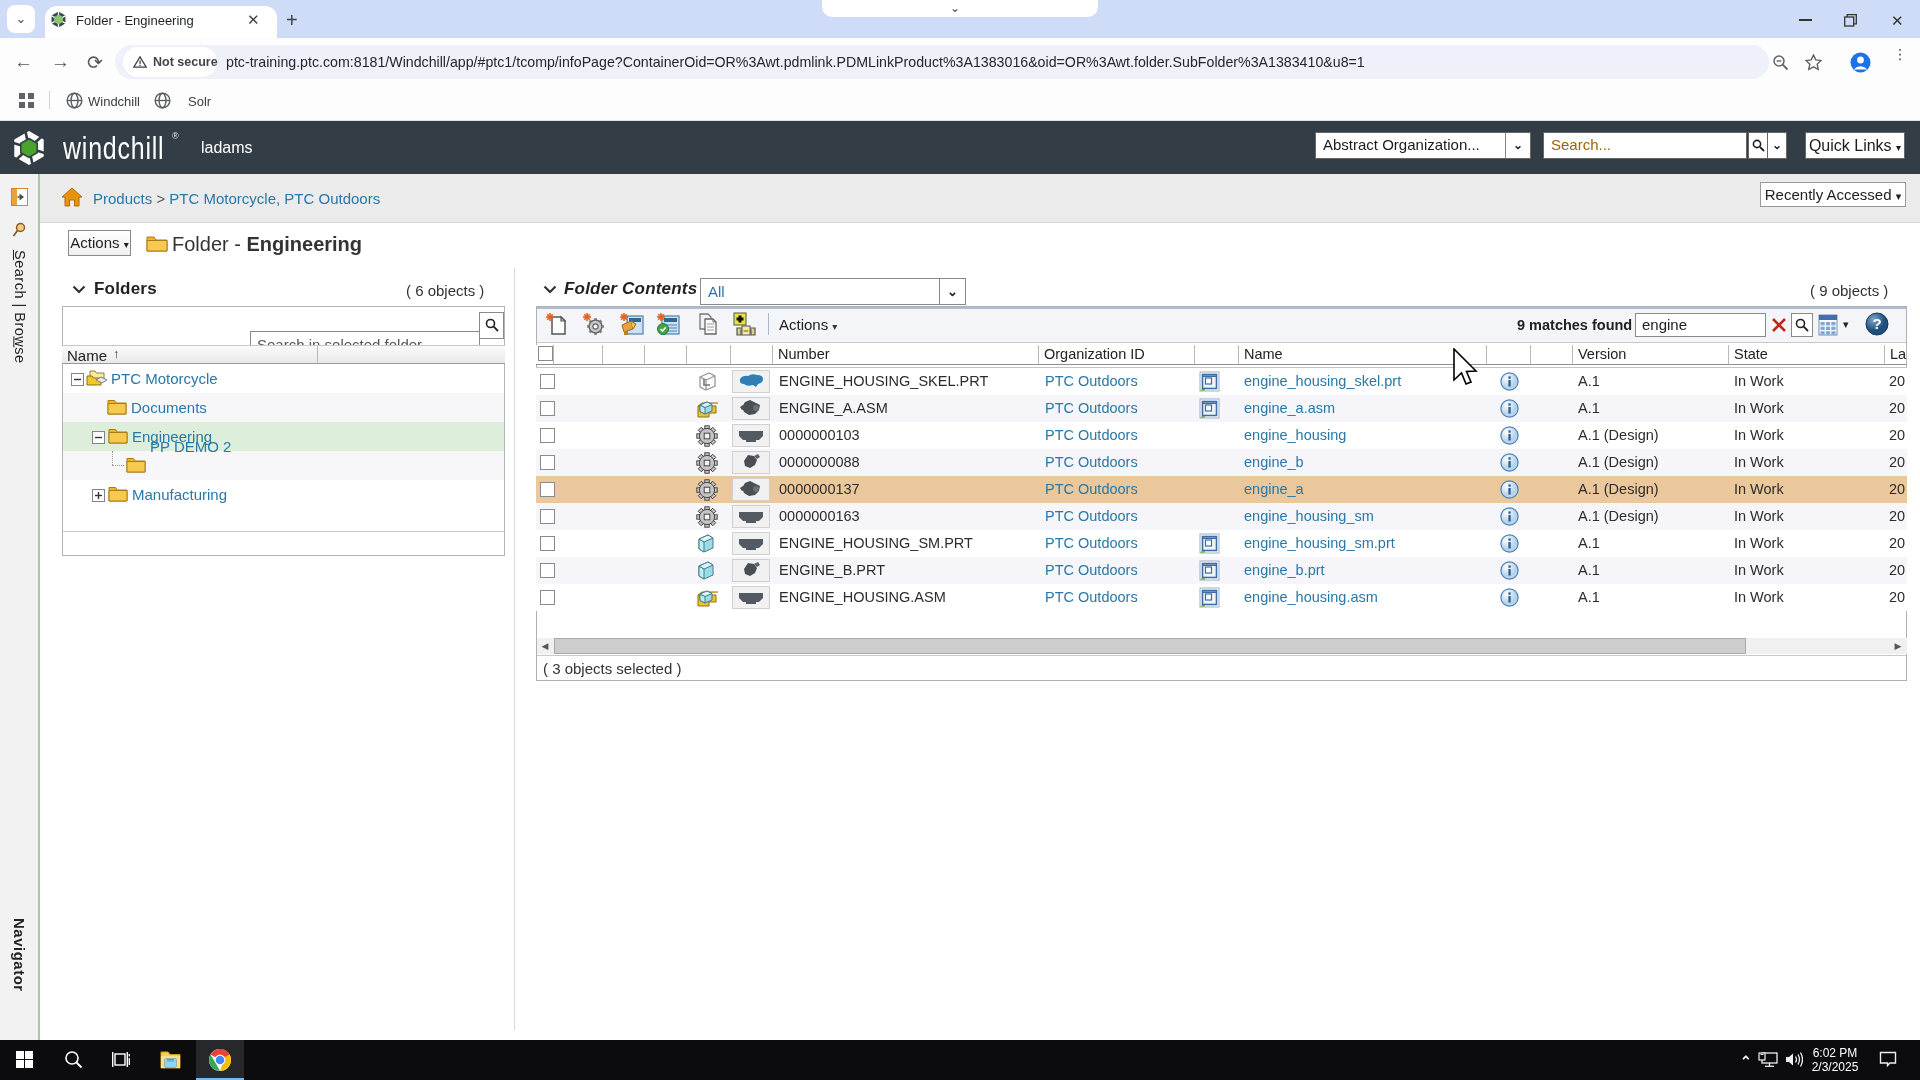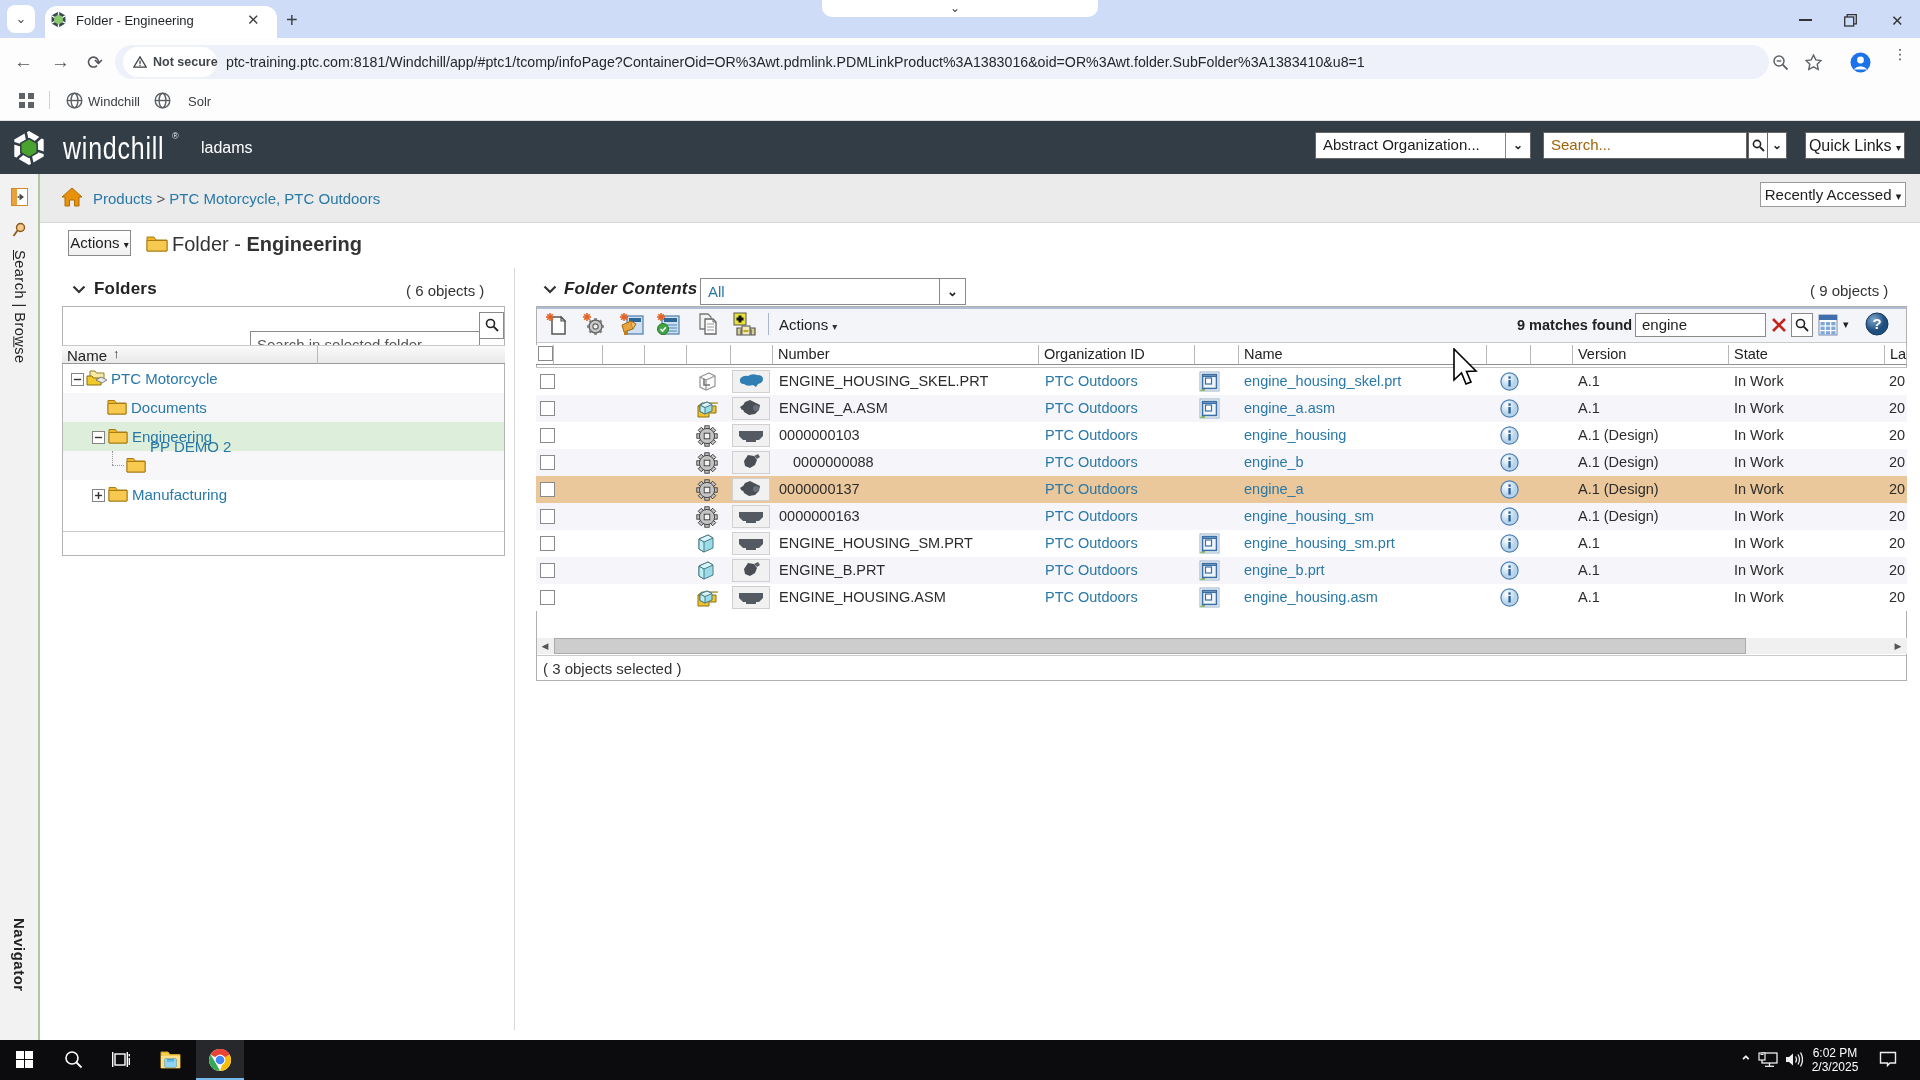--- a/index.html
+++ b/index.html
@@ -566,21 +566,21 @@
           </g>
           <circle cx="11" cy="11" r="7.6"></circle>
           <rect x="8.2" y="8.2" width="5.6" height="5.6" fill="#f2f2f2"></rect>
         </g>
       </svg></div>
 <div style="position:absolute;left:196px;top:106px;"><svg width="38" height="23" viewBox="0 0 38 23">
         <rect x="0.5" y="0.5" width="37" height="22" fill="#f1f1f1" stroke="#d0d0d0"></rect>
         <path d="M16 4 l6 1 l3 4 l-2 5 l-5 3 l-5 -2 l-1 -5 Z" fill="#4a4f55"></path>
         <path d="M22 5 l4 -2 l2 3 l-3 2 Z" fill="#5a6067"></path>
       </svg></div>
-<div style="position:absolute;left:243px;top:109px;color:#2c2c2c;margin-left:14px;">0000000088</div>
+<div style="position:absolute;left:243px;top:109px;color:#2c2c2c;">0000000088</div>
 <div style="position:absolute;left:509px;top:109px;"><a class="lnk" href="#">PTC Outdoors</a></div>
 <div style="position:absolute;left:708px;top:109px;"><a class="lnk" href="#">engine_b</a></div>
 <div style="position:absolute;left:964px;top:108px;"><svg width="19" height="19" viewBox="0 0 19 19">
         <defs>
           <radialGradient id="ig" cx="35%" cy="30%">
             <stop offset="0%" stop-color="#ffffff"></stop>
             <stop offset="100%" stop-color="#b8d4ea"></stop>
           </radialGradient>
         </defs>
         <circle cx="9.5" cy="9.5" r="8.6" fill="url(#ig)" stroke="#4a7fb5" stroke-width="1.2"></circle>

